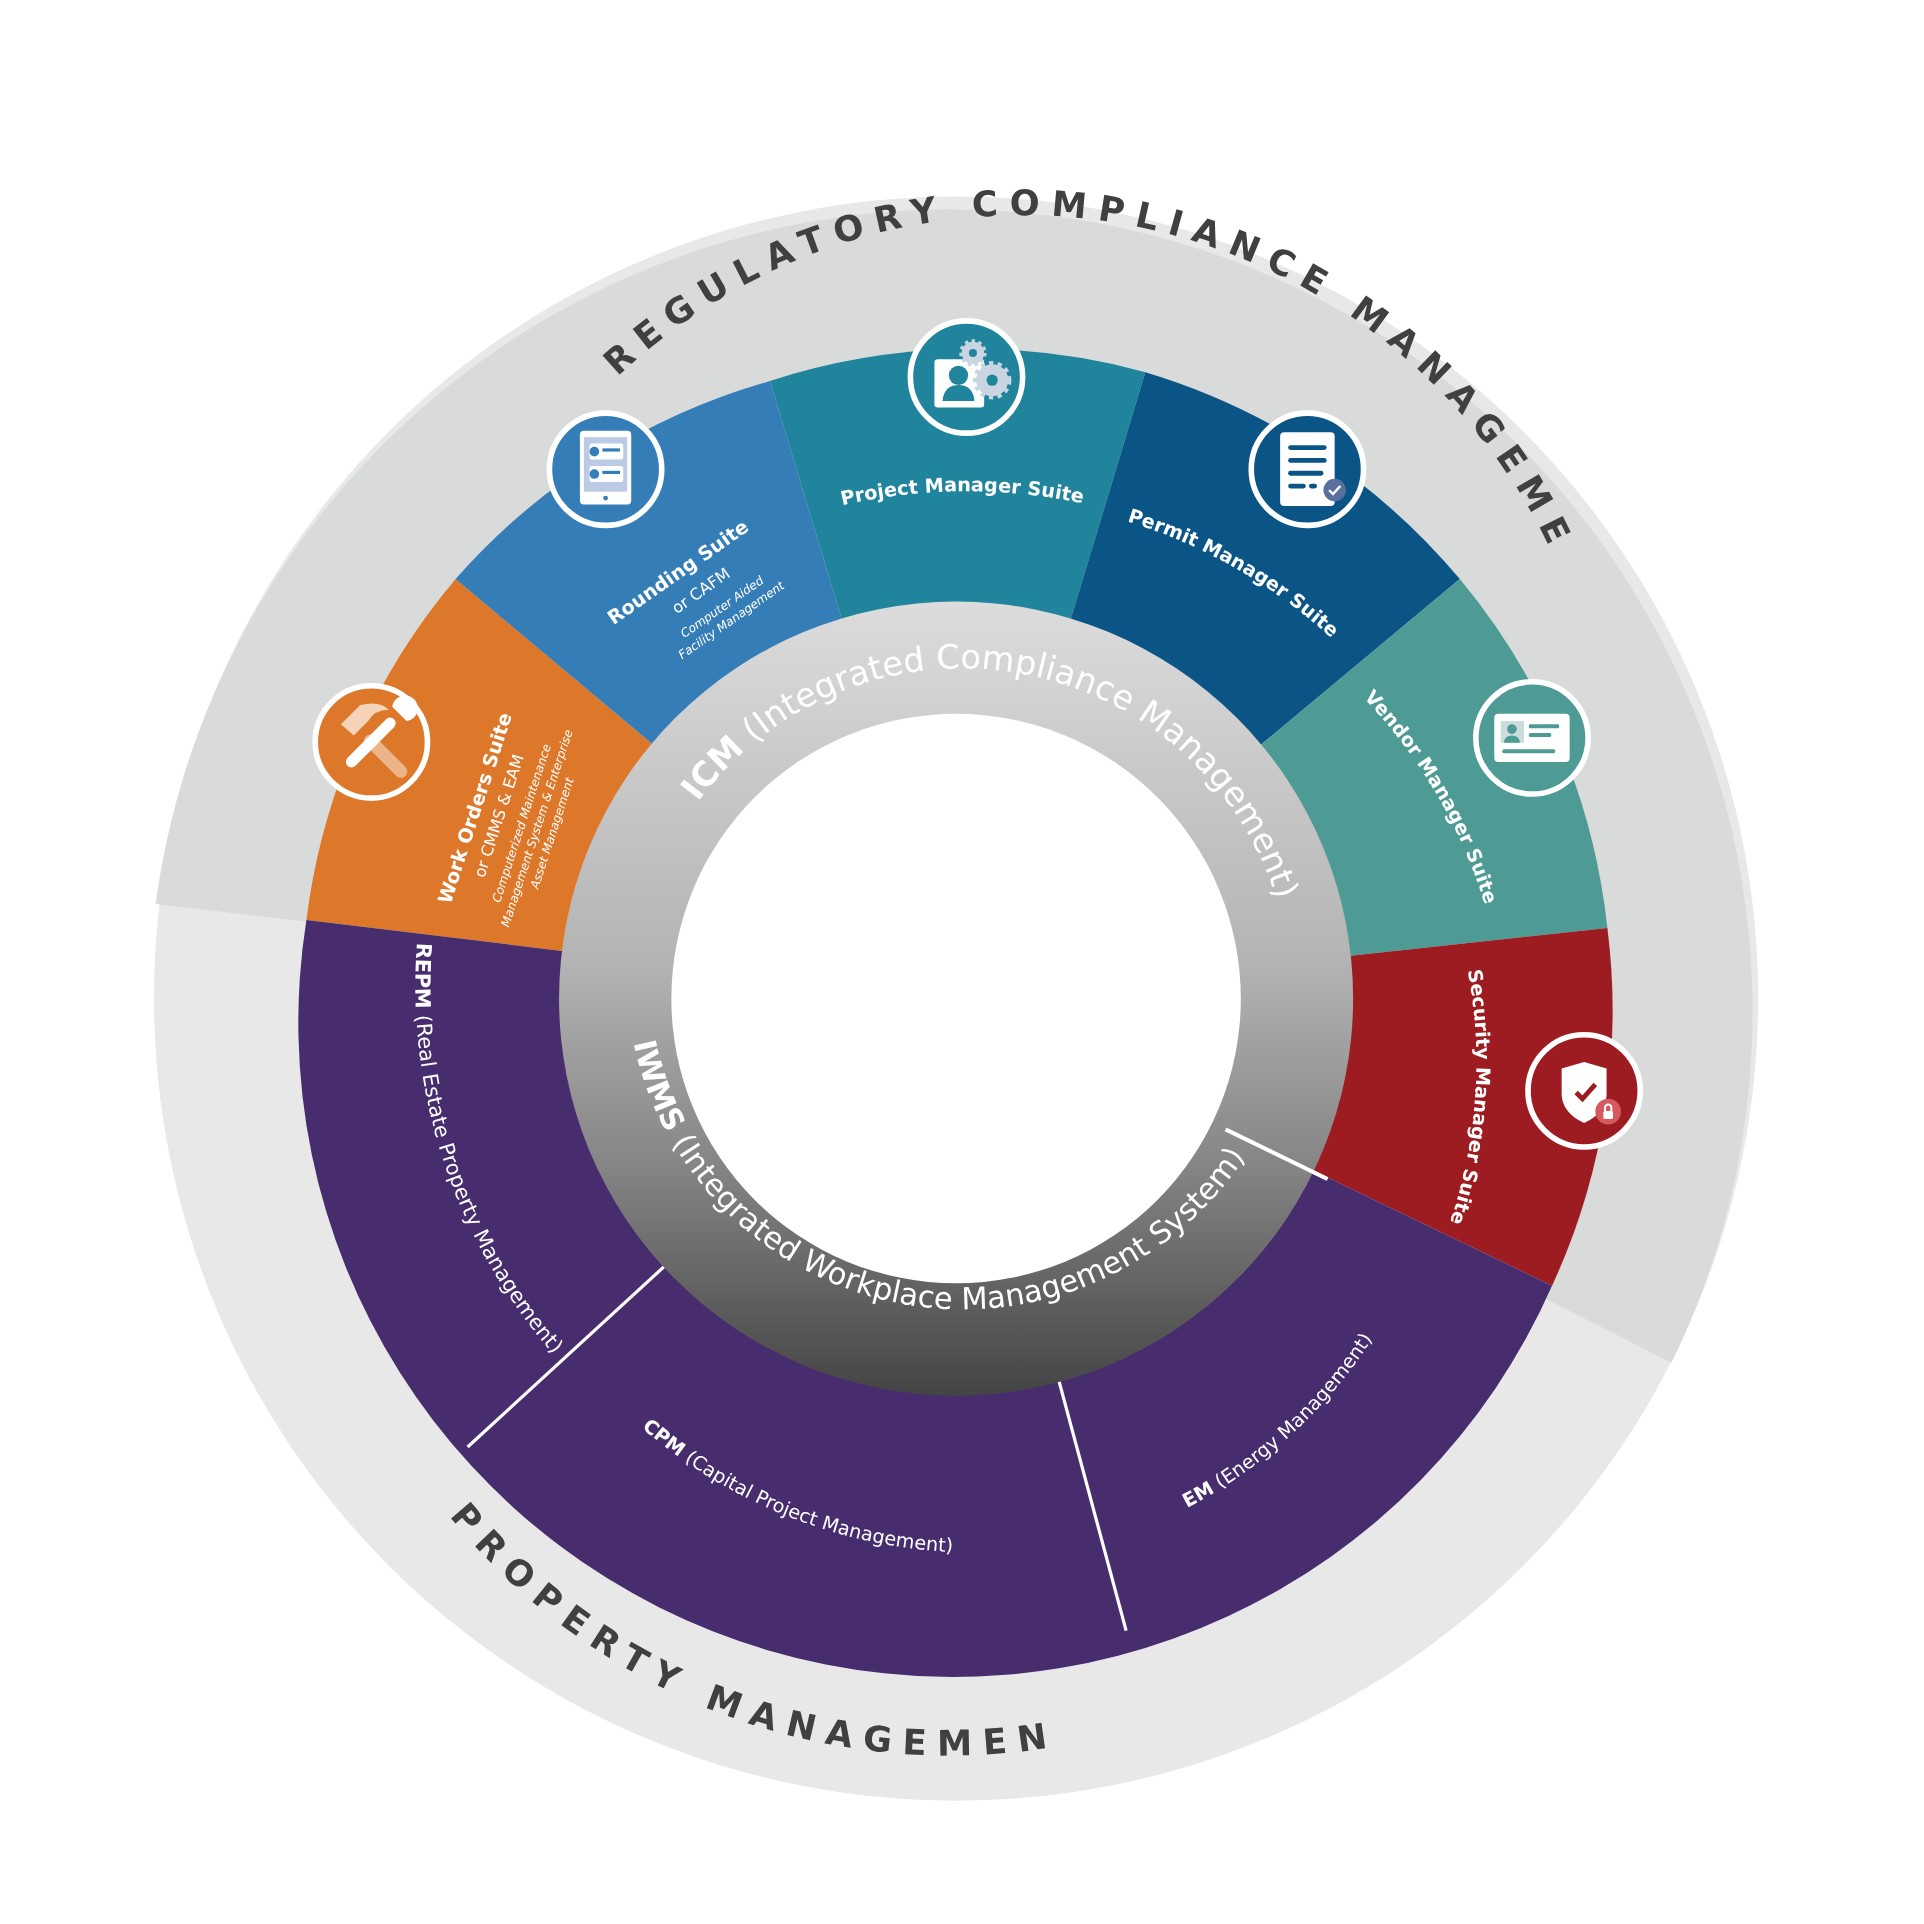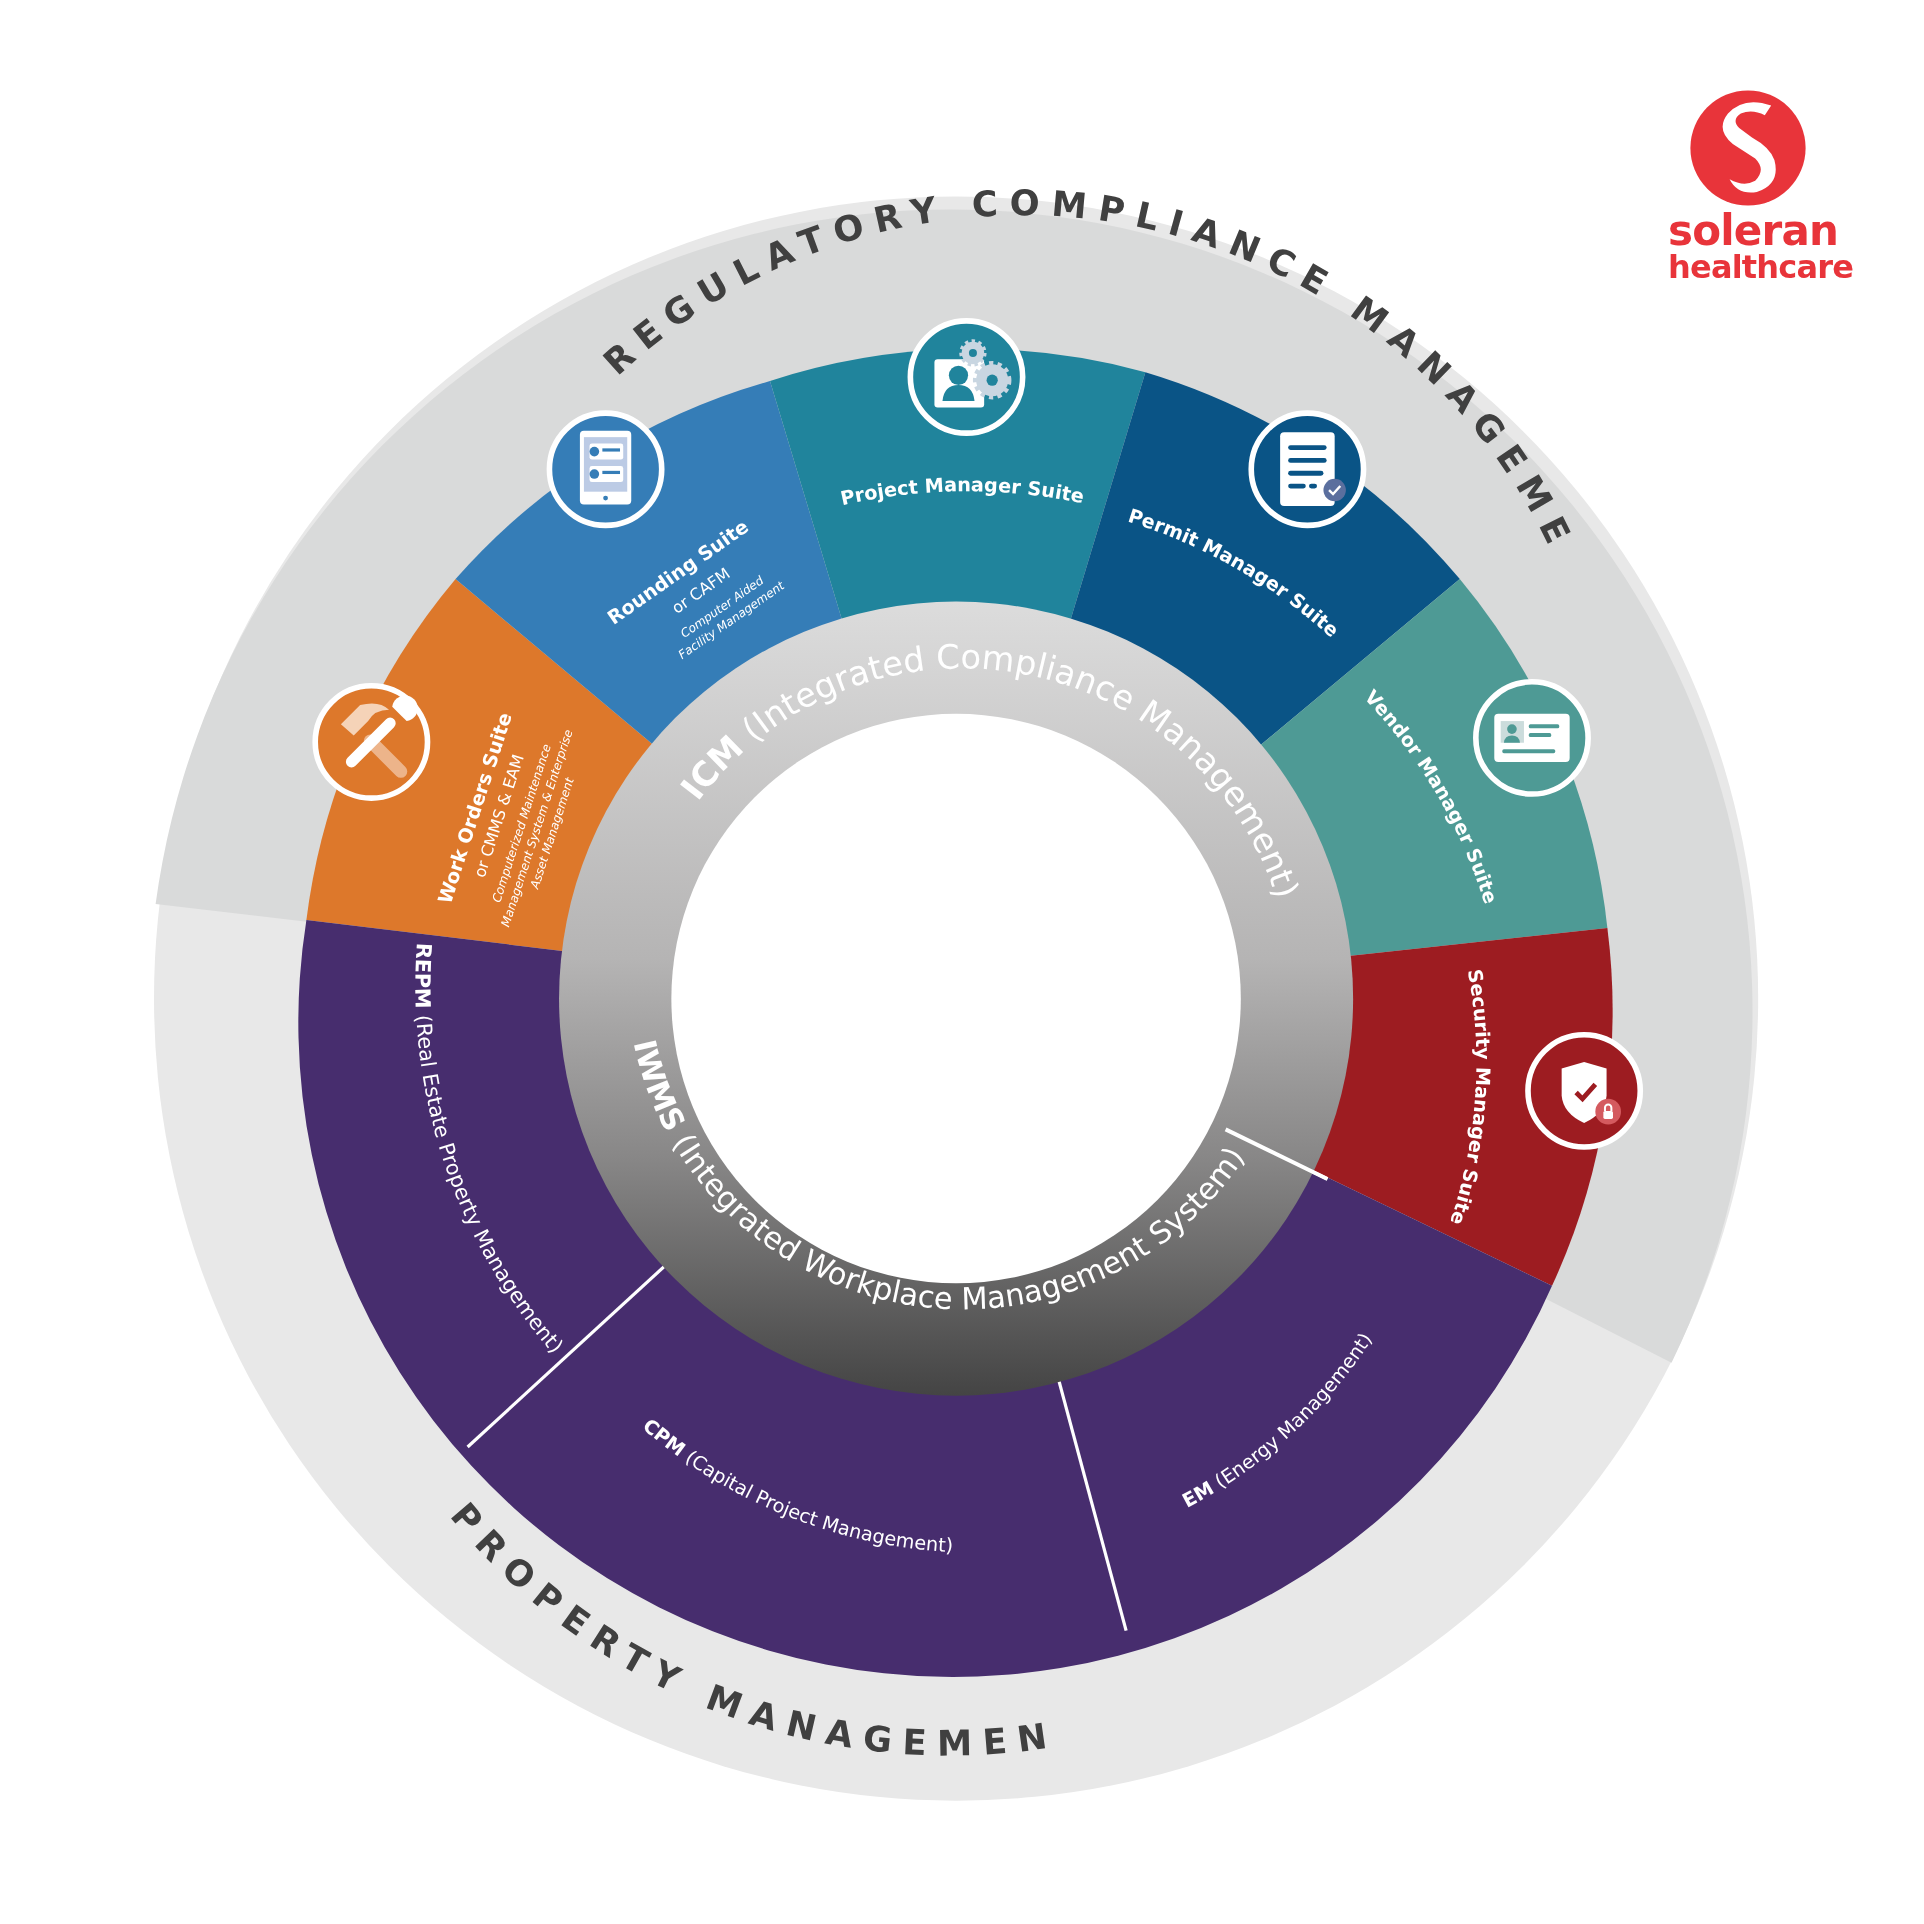--- a/index.html
+++ b/index.html
@@ -176,22 +176,14 @@
   <g transform="translate(1975 1360)">
     <circle r="70" fill="#9d1c21" stroke="#ffffff" stroke-width="7"></circle>
     <path d="M 0 -36 L 28 -28 L 28 6 Q 26 28 0 40 Q -26 28 -28 6 L -28 -28 Z" fill="#ffffff"></path>
     <path d="M -10 2 L -2 10 L 14 -8" stroke="#9d1c21" stroke-width="6" fill="none"></path>
     <circle cx="30" cy="26" r="16" fill="#d45a5f"></circle>
     <rect x="24" y="25" width="12" height="10" rx="2" fill="#ffffff"></rect>
     <path d="M 26 25 V 21 a 4 4 0 0 1 8 0 V 25" stroke="#ffffff" stroke-width="2.5" fill="none"></path>
   </g>
 </svg>
 
-<div class="logo">
-  <svg width="120" height="120" viewBox="0 0 150 150">
-    <circle cx="75" cy="75" r="72" fill="#e8343a"></circle>
-    <path d="M 104 22 Q 70 10 50 32 Q 34 52 56 70 L 84 88 Q 98 102 84 116 Q 70 124 52 114 Q 62 134 86 130 Q 116 120 108 90 Q 102 74 80 62 L 64 50 Q 54 40 66 32 Q 80 26 96 34 Z" fill="#ffffff"></path>
-  </svg>
-  <div class="brand">soleran</div>
-  <div class="brand2">healthcare</div>
-</div>
 </div>
 
 
 </body></html>

